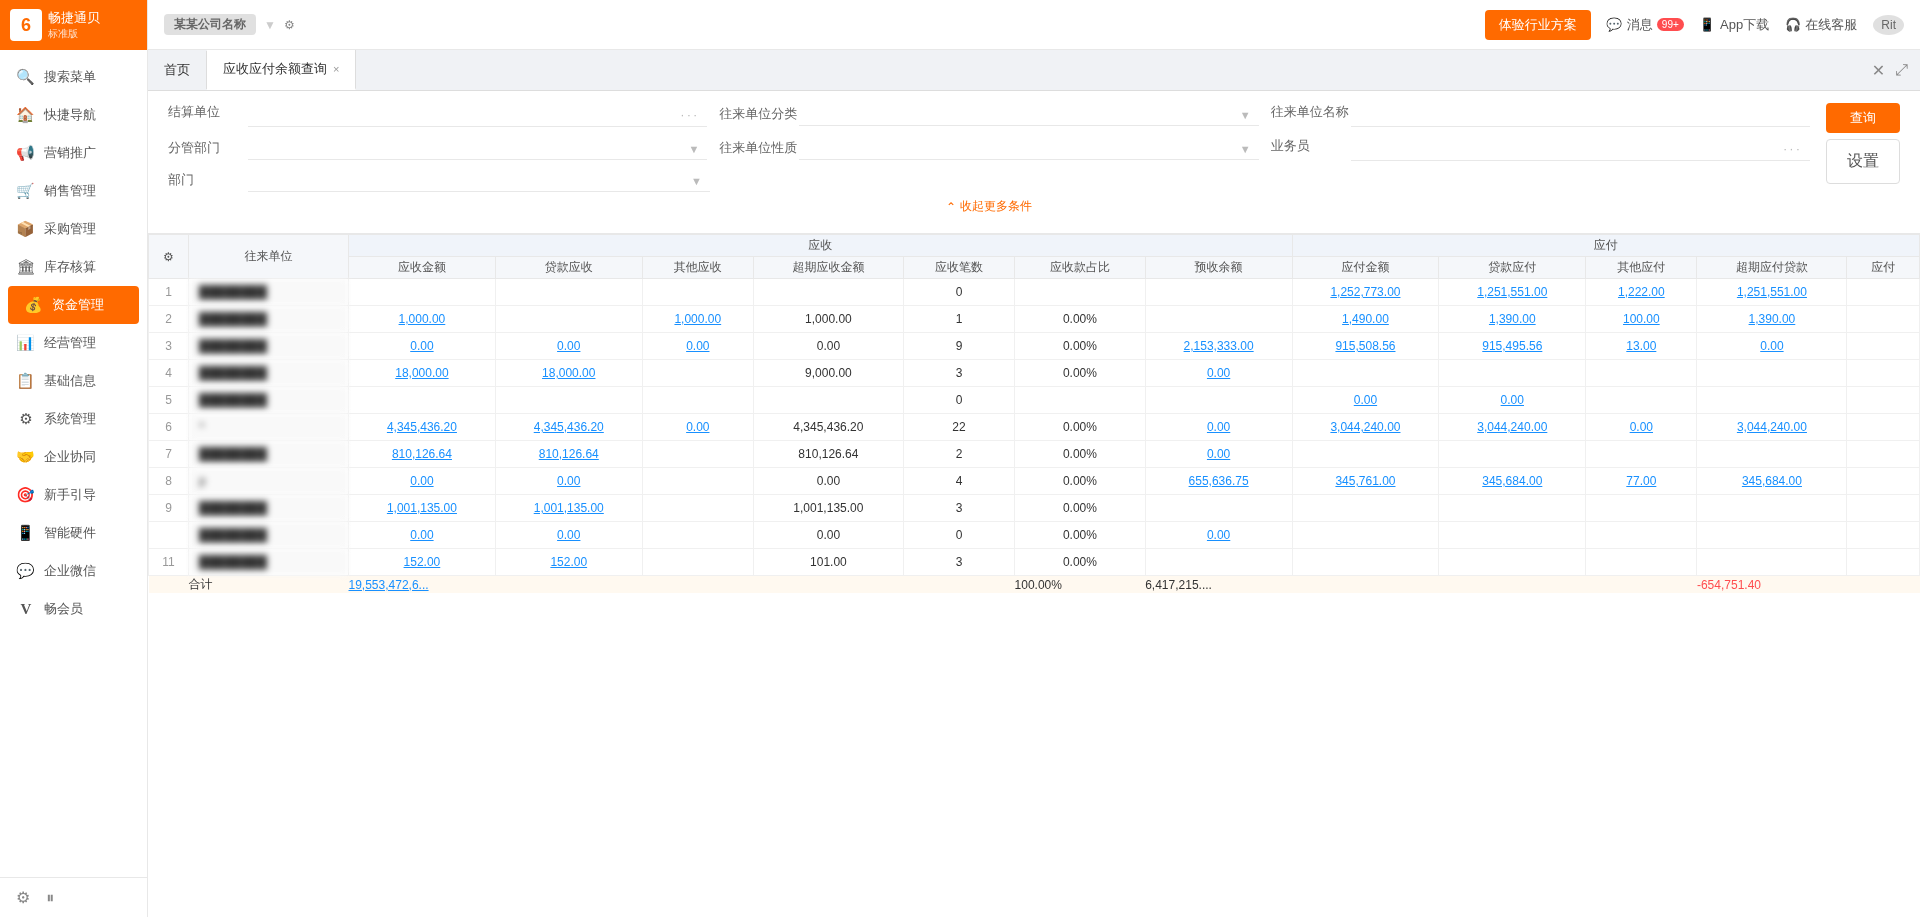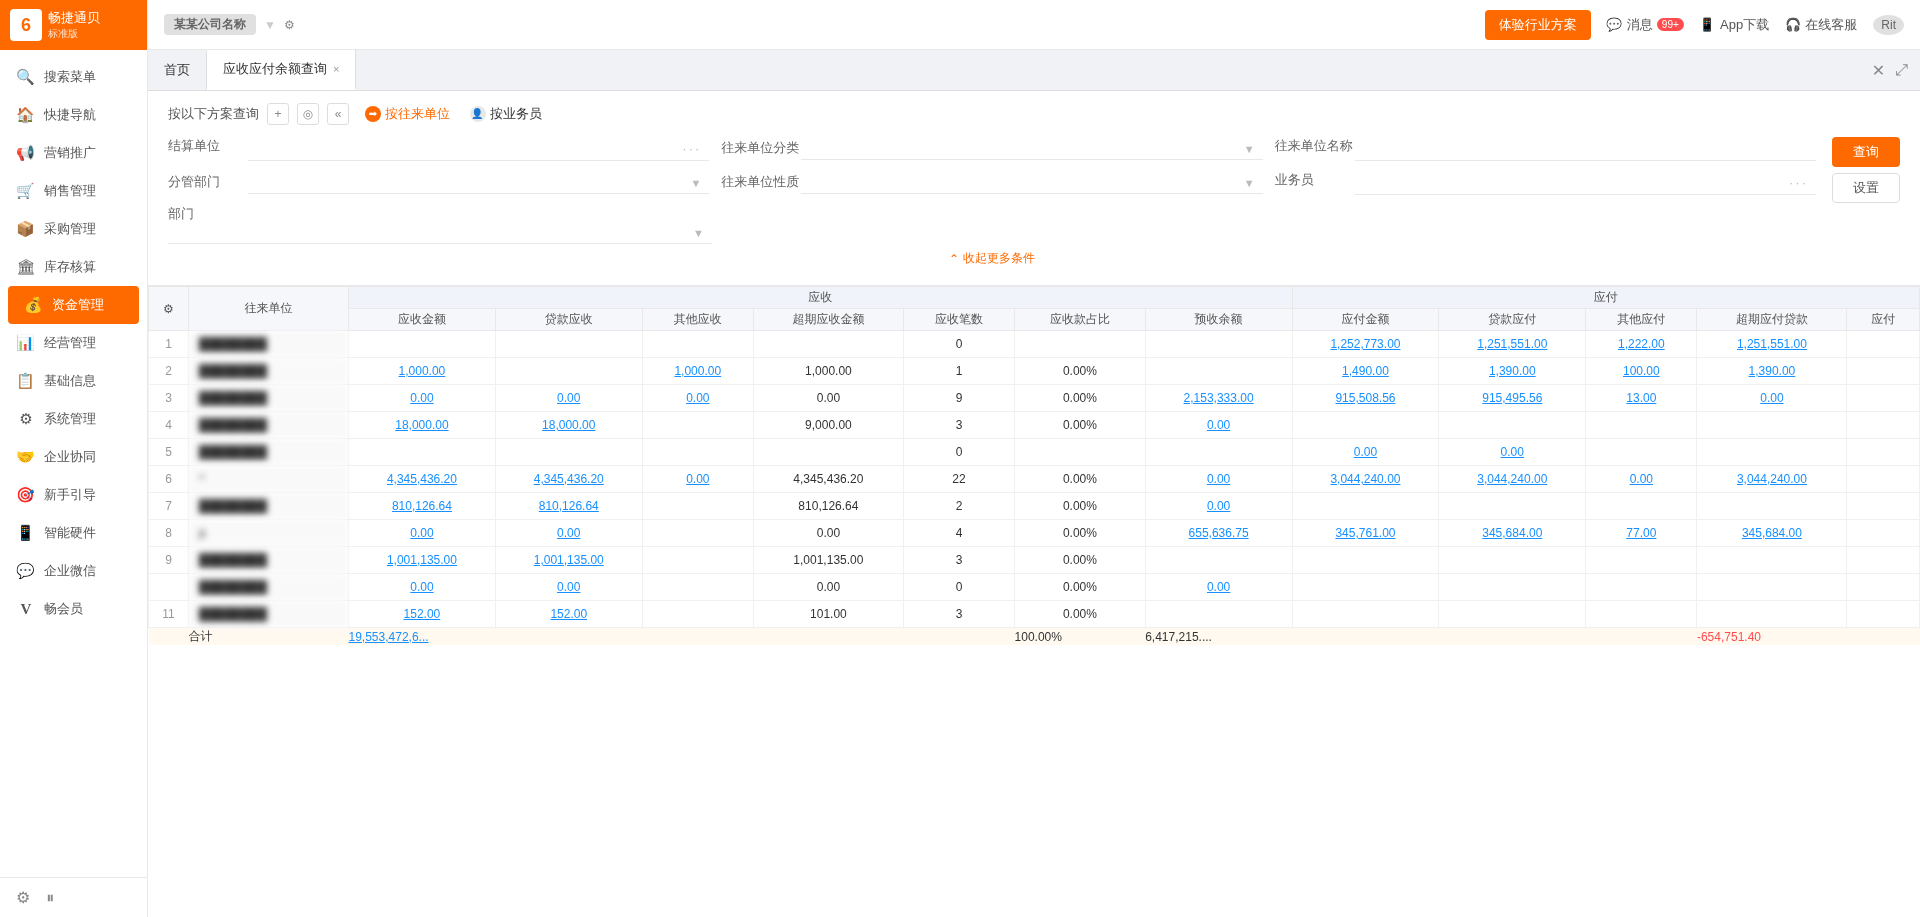--- a/index.html
+++ b/index.html
@@ -135,21 +135,21 @@
       text-align: center; padding: 6px; color: #ff6a00; font-size: 12px;
       cursor: pointer; display: flex; align-items: center; justify-content: center; gap: 4px;
     }
 
     .btn-query {
       background: #ff6a00; color: #fff; border: none; border-radius: 4px;
       padding: 6px 20px; cursor: pointer; font-size: 13px;
     }
     .btn-setting {
       background: #fff; color: #555; border: 1px solid #ddd; border-radius: 4px;
-      padding: 5px 20px; cursor: pointer; font-size: 13px;
+      padding: 11px 20px; cursor: pointer; font-size: 16px;
     }
     .action-buttons { display: flex; flex-direction: column; gap: 6px; }
 
     
     .table-section { flex: 1; overflow: hidden; background: #fff; margin: 0; padding: 0; }
     .table-wrapper { overflow: auto; height: 100%; }
     table { border-collapse: collapse; width: 100%; min-width: 1600px; }
     thead th {
       background: #f5f7fa; border: 1px solid #e8e8e8;
       padding: 2px 10px; font-size: 12px; font-weight: 500; color: #555;
@@ -287,36 +287,20 @@
     <div class="tab-bar-actions">
       <span class="tab-bar-icon">✕</span>
       <span class="tab-bar-icon">⤢</span>
     </div>
   </div>
 
   <div class="page-content">
 
 
     <div class="filter-section">
-      <div class="filter-header">
-        <span class="filter-header-label">按以下方案查询</span>
-        <button class="filter-add-btn">+</button>
-        <button class="filter-add-btn">◎</button>
-        <button class="filter-add-btn">«</button>
-        <div class="filter-tabs">
-          <div class="filter-tab active">
-            <span style="display:inline-block;width:16px;height:16px;background:#ff6a00;border-radius:50%;color:#fff;font-size:10px;text-align:center;line-height:16px;">➡</span>
-            <span>按往来单位</span>
-          </div>
-          <div class="filter-tab">
-            <span style="display:inline-block;width:16px;height:16px;background:#e8e8e8;border-radius:50%;font-size:10px;text-align:center;line-height:16px;">👤</span>
-            <span>按业务员</span>
-          </div>
-        </div>
-      </div>
 
       <div style="display:flex;gap:16px;align-items:flex-start;">
         <div style="flex:1;">
           <div class="filter-rows">
 
             <div class="filter-row">
               <div class="filter-field">
                 <span class="filter-label">结算单位</span>
                 <div class="filter-select-wrapper">
                   <span></span>
@@ -354,21 +338,21 @@
               <div class="filter-field">
                 <span class="filter-label">业务员</span>
                 <div class="filter-select-wrapper">
                   <span></span>
                   <span class="filter-dots">···</span>
                 </div>
               </div>
             </div>
 
             <div class="filter-row">
-              <div class="filter-field" style="max-width:33%;flex-direction:column;">
+              <div class="filter-field" style="max-width:33%;">
                 <span class="filter-label">部门</span>
                 <div class="filter-select-wrapper">
                   <span></span>
                   <span class="filter-arrow">▼</span>
                 </div>
               </div>
             </div>
           </div>
 
           <div class="filter-collapse">

